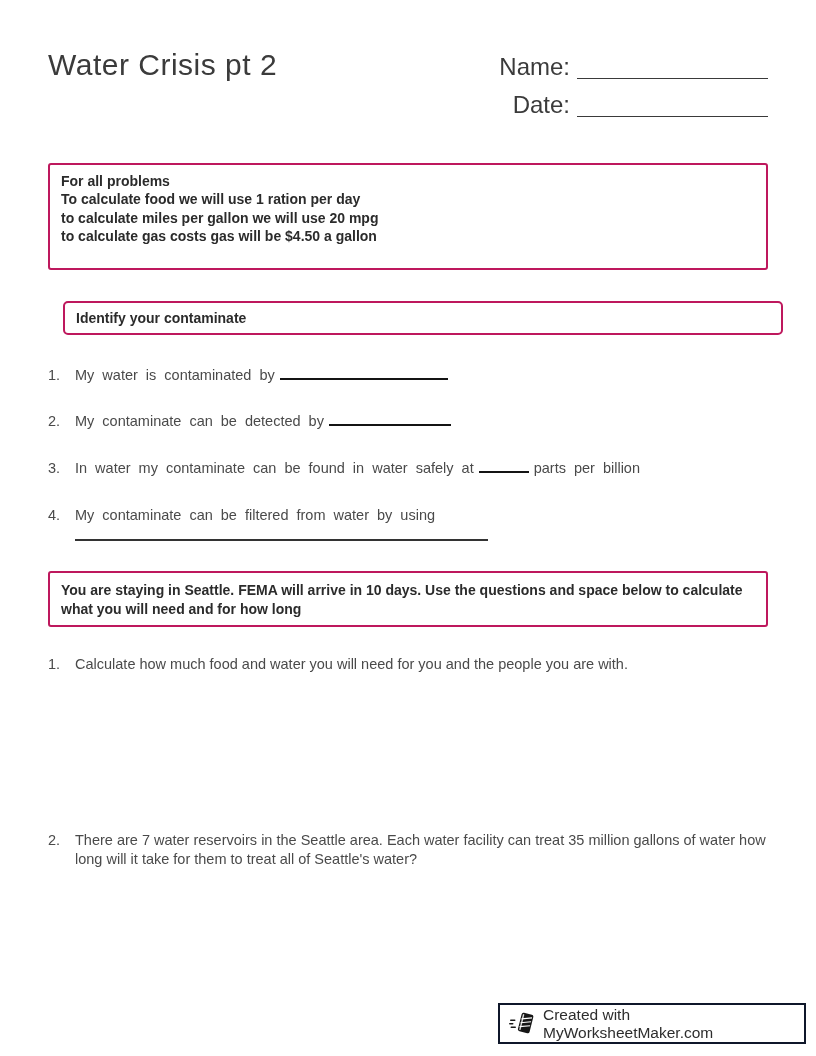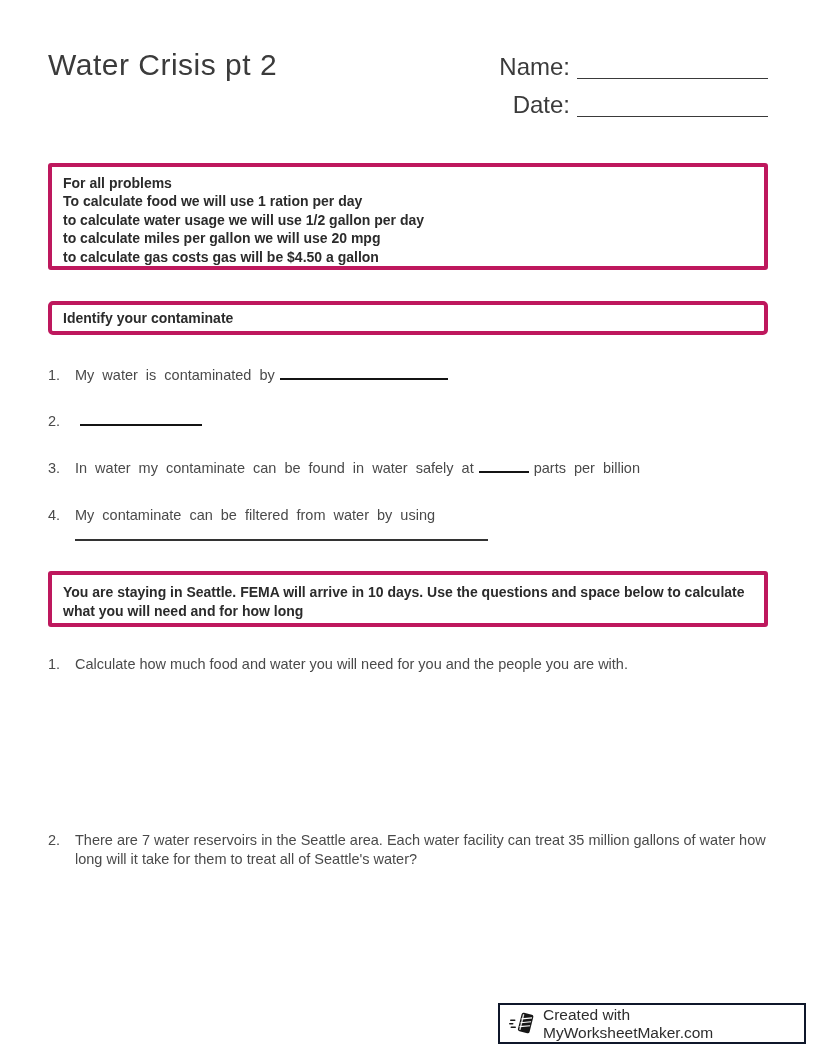--- a/index.html
+++ b/index.html
@@ -30,30 +30,30 @@
   .field-line {
     position:absolute; left:577px; width:191px; height:0;
     border-top:1.2px solid #3a3a3a;
   }
   .name-line { top:78px; }
   .date-line { top:116px; }
 
   
   .box {
     position:absolute; left:48px; width:720px;
-    border:4px solid #be185d; border-radius:3px;
+    border:2px solid #be185d; border-radius:3px;
     background:#fff;
     padding:7px 11px;
     font-weight:bold; font-size:14px; line-height:18.4px;
     color:#2b2b2b;
   }
   .info-box { top:163px; height:107px; }
   .section-header-box {
     top:301px; height:34px; border-radius:5px;
-    display:flex; align-items:center; padding:0 11px;
+    display:flex; align-items:center; padding:0 11px;margin-left:15px;
   }
   .scenario-box { top:571px; height:56px; line-height:18.6px; padding:8px 11px 0 11px; }
 
   
   .question {
     position:absolute; left:48px; width:720px;
     font-size:14.5px; color:#4a4a4a;
     display:flex; align-items:baseline;
   }
   .question .qnum { flex:0 0 27px; }
@@ -96,37 +96,36 @@
 
   <span class="field-label name-label">Name:</span>
   <div class="field-line name-line"></div>
 
   <span class="field-label date-label">Date:</span>
   <div class="field-line date-line"></div>
 
   <div class="box info-box">
     <div>For all problems</div>
     <div>To calculate food we will use 1 ration per day</div>
-    <div>to calculate water usage we will use 1/2 gallon per day</div>
     <div>to calculate miles per gallon we will use 20 mpg</div>
     <div>to calculate gas costs gas will be $4.50 a gallon</div>
   </div>
 
   <div class="box section-header-box">
     <span>Identify your contaminate</span>
   </div>
 
   <div class="question q1 spaced">
     <span class="qnum">1.</span>
     <span class="qtext"><span>My water is contaminated by</span><span class="blank blank-q1"></span></span>
   </div>
 
   <div class="question q2 spaced">
     <span class="qnum">2.</span>
-    <span class="qtext"><span class="blank blank-q2"></span></span>
+    <span class="qtext"><span>My contaminate can be detected by</span><span class="blank blank-q2"></span></span>
   </div>
 
   <div class="question q3 spaced">
     <span class="qnum">3.</span>
     <span class="qtext"><span>In water my contaminate can be found in water safely at</span><span class="blank blank-q3"></span><span>parts per billion</span></span>
   </div>
 
   <div class="question q4 spaced">
     <span class="qnum">4.</span>
     <span class="qtext">My contaminate can be filtered from water by using</span>

